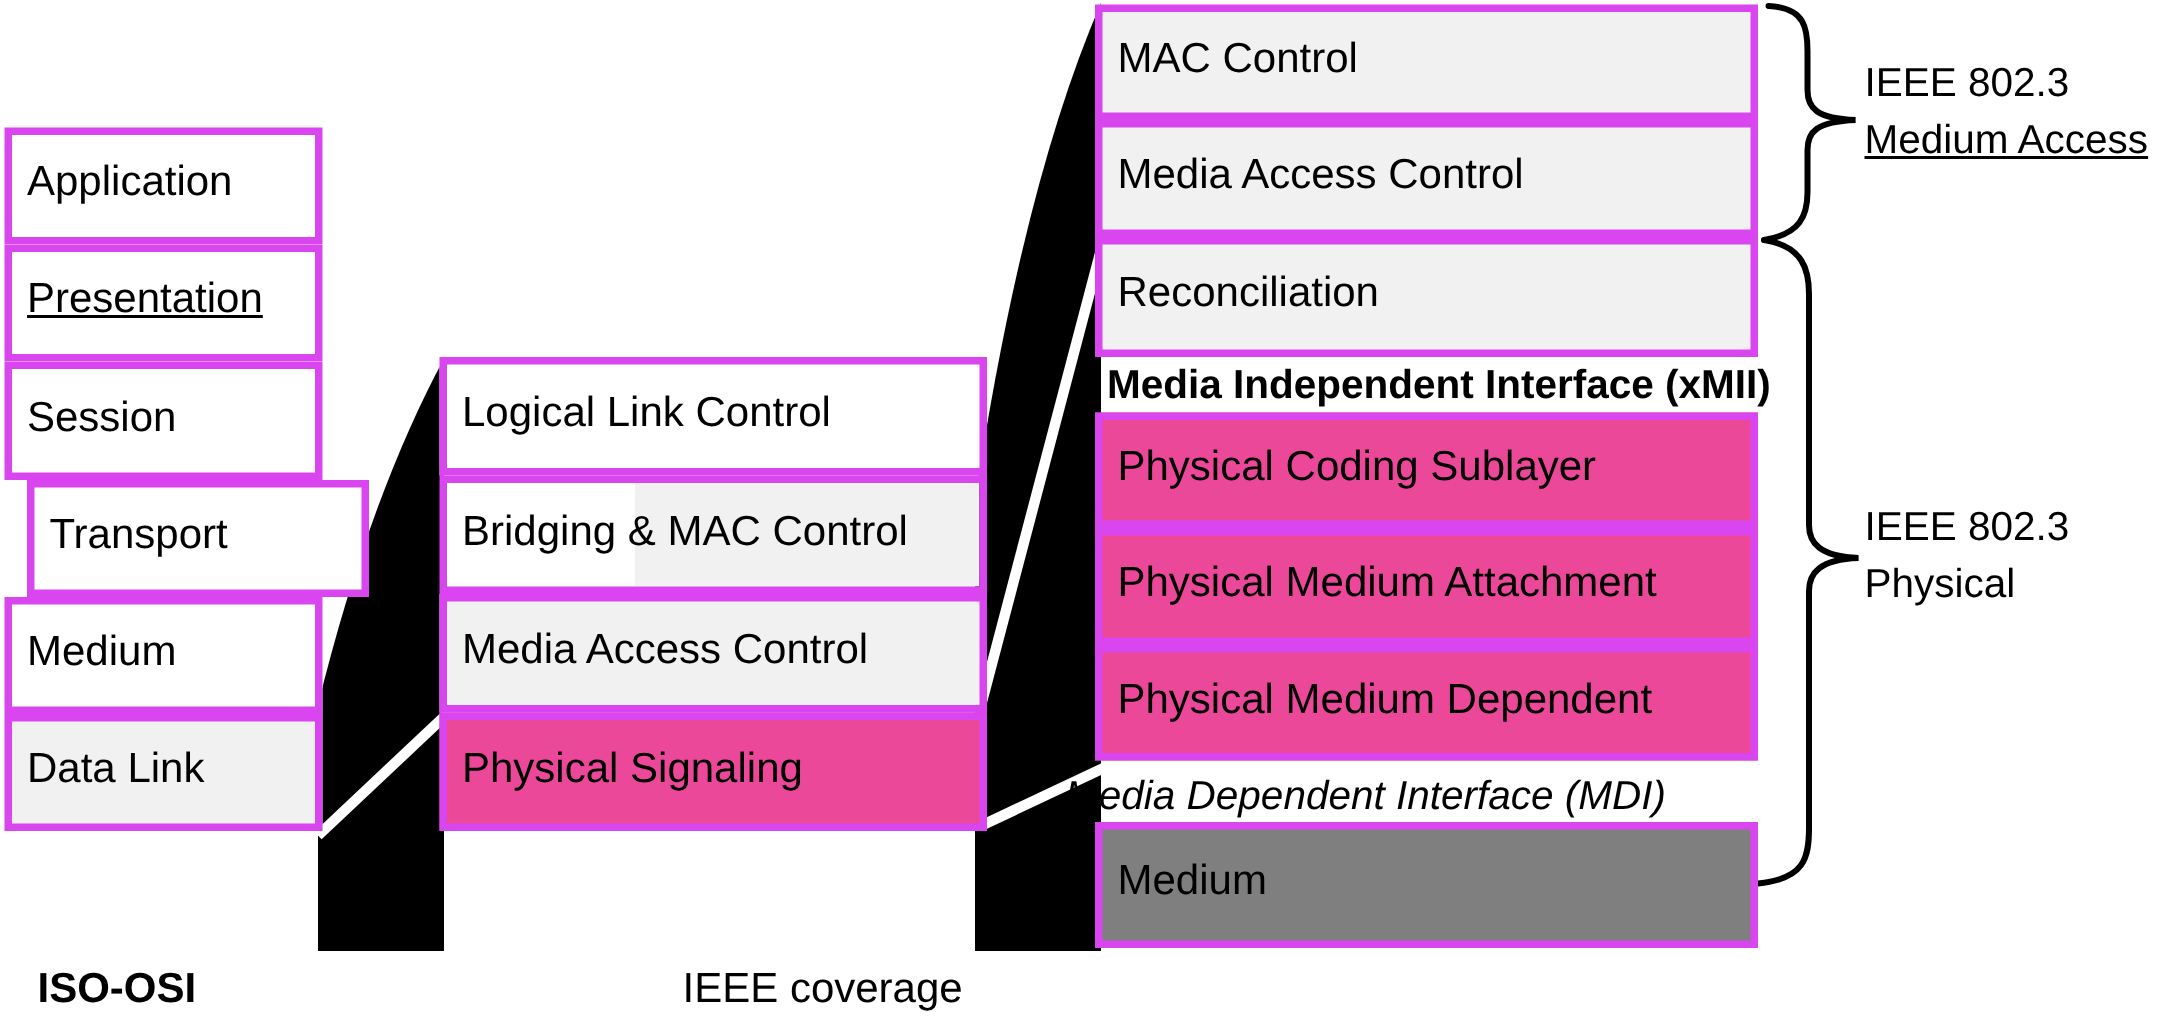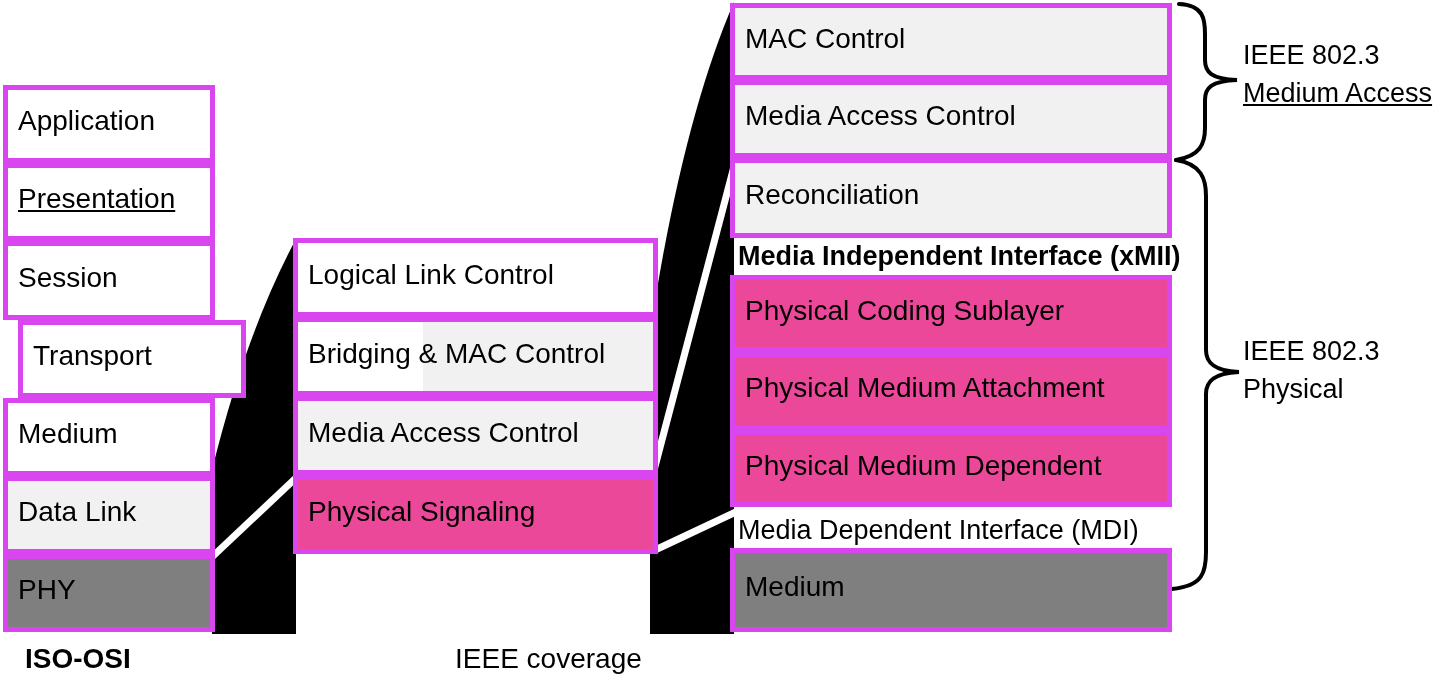--- a/index.html
+++ b/index.html
@@ -44,37 +44,36 @@
     <path d="M 1179,4 C 1204,5 1205,20 1205,34 L 1205,60 C 1205,72 1211,79 1237,80 C 1211,81 1205,88 1205,100 L 1205,128 C 1205,144 1200,156 1176,160" fill="none" stroke="#000" stroke-width="4" stroke-linecap="round"></path>
     <path d="M 1176,160 C 1202,164 1206,180 1206,196 L 1206,350 C 1206,362 1213,371 1239,372 C 1213,373 1206,382 1206,394 L 1206,552 C 1206,572 1203,586 1172,589" fill="none" stroke="#000" stroke-width="4" stroke-linecap="round"></path>
   </svg>
 
   <div class="box fill-white" style="left:3px;top:85px;width:212px;height:78px;">Application</div>
   <div class="box fill-white" style="left:3px;top:163px;width:212px;height:78px;text-decoration:underline;">Presentation</div>
   <div class="box fill-white" style="left:3px;top:241px;width:212px;height:79px;">Session</div>
   <div class="box fill-white" style="left:18px;top:320px;width:228px;height:78px;">Transport</div>
   <div class="box fill-white" style="left:3px;top:398px;width:212px;height:78px;">Medium</div>
   <div class="box fill-light" style="left:3px;top:476px;width:212px;height:78px;">Data Link</div>
-  <div class="box fill-dark" style="left:3px;top:554px;width:212px;height:78px;">PHY</div>
   <div class="col-label" style="left:25px;top:645px;font-weight:bold;">ISO-OSI</div>
 
   <div class="box fill-white" style="left:293px;top:238px;width:365px;height:79px;">Logical Link Control</div>
   <div class="box fill-split" style="left:293px;top:317px;width:365px;height:79px;">Bridging &amp; MAC Control</div>
   <div class="box fill-light" style="left:293px;top:396px;width:365px;height:79px;">Media Access Control</div>
   <div class="box fill-mid" style="left:293px;top:475px;width:365px;height:79px;">Physical Signaling</div>
   <div class="col-label" style="left:455px;top:645px;text-align:right;">IEEE coverage</div>
 
   <div class="box fill-light" style="left:730px;top:3px;width:442px;height:77px;">MAC Control</div>
   <div class="box fill-light" style="left:730px;top:80px;width:442px;height:78px;">Media Access Control</div>
   <div class="box fill-light" style="left:730px;top:158px;width:442px;height:80px;">Reconciliation</div>
   <div class="band" style="left:730px;top:238px;width:442px;height:37px;font-weight:bold;">Media Independent Interface (xMII)</div>
   <div class="box fill-mid" style="left:730px;top:275px;width:442px;height:77px;">Physical Coding Sublayer</div>
   <div class="box fill-mid" style="left:730px;top:352px;width:442px;height:78px;">Physical Medium Attachment</div>
   <div class="box fill-mid" style="left:730px;top:430px;width:442px;height:77px;">Physical Medium Dependent</div>
-  <div class="band" style="left:730px;top:507px;width:442px;height:46px;">Media Dependent Interface (MDI)</div>
+  <div class="band" style="left:702px;top:507px;width:442px;height:46px;font-style:italic;">Media Dependent Interface (MDI)</div>
   <div class="box fill-dark" style="left:730px;top:548px;width:442px;height:84px;">Medium</div>
 
   <div class="brace-label" style="left:1243px;top:36px;">
     <span style="display:block;">IEEE 802.3</span>
     <span style="display:block;text-decoration:underline;">Medium Access</span>
   </div>
   <div class="brace-label" style="left:1243px;top:332px;">
     <span style="display:block;">IEEE 802.3</span>
     <span style="display:block;">Physical</span>
   </div>

